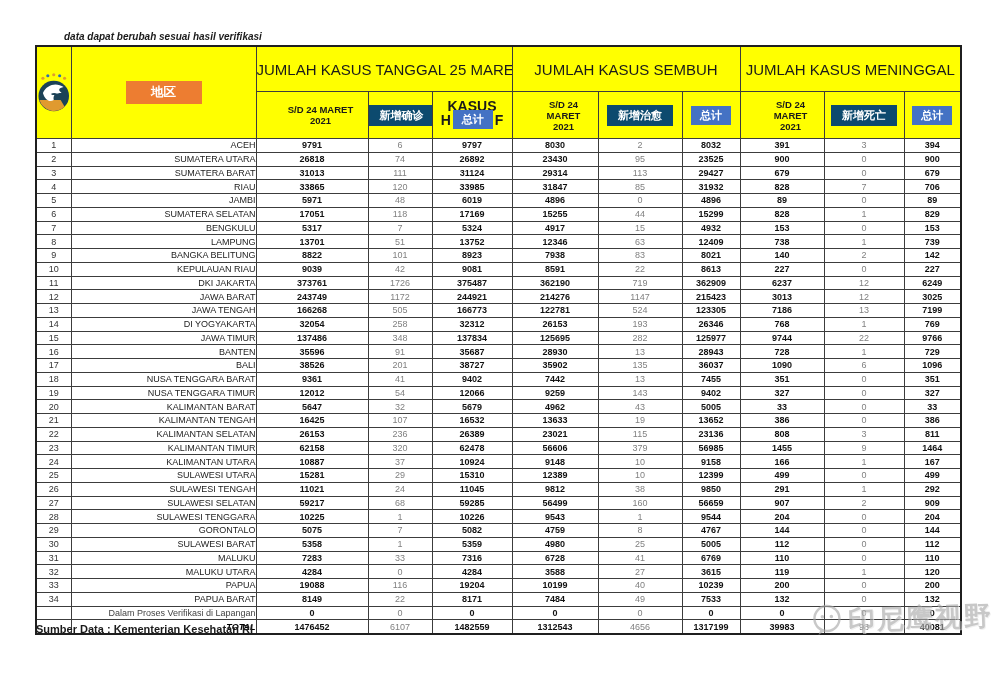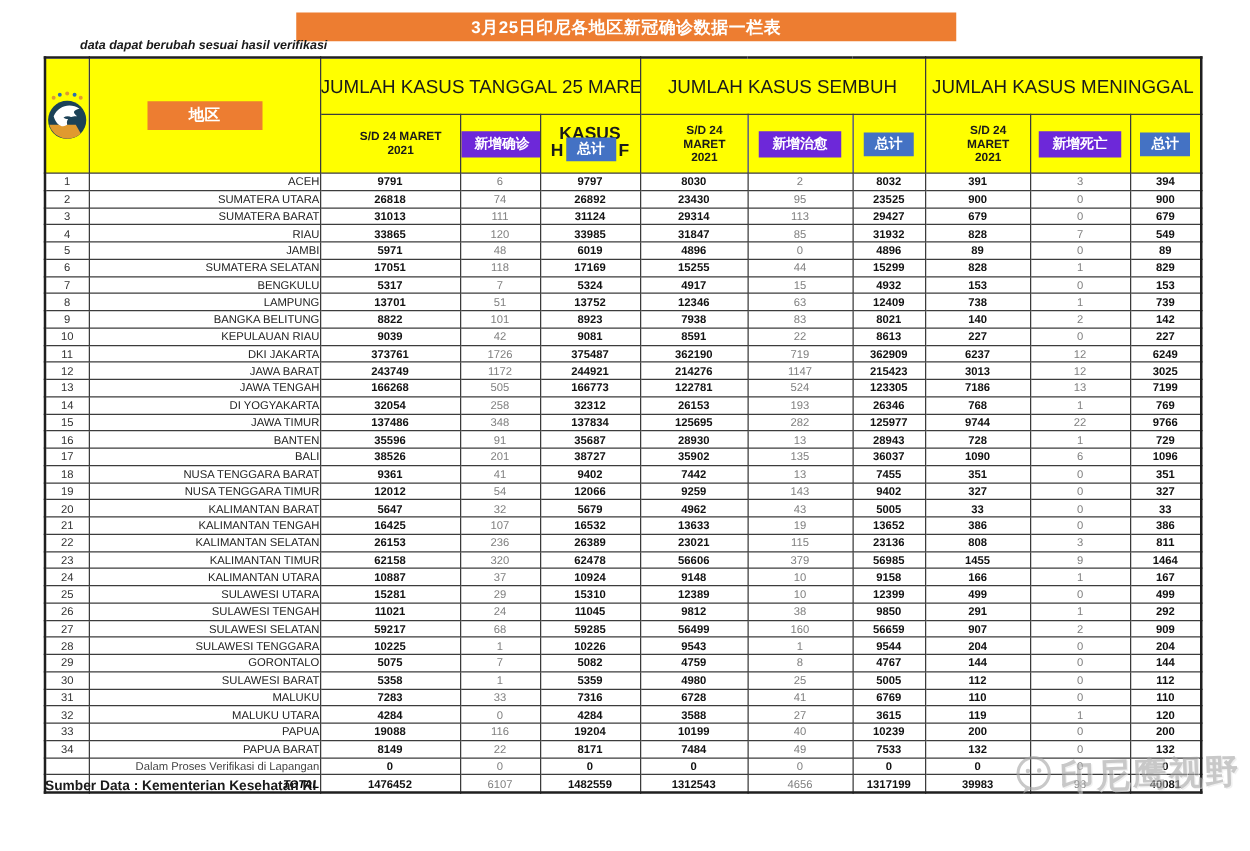--- a/index.html
+++ b/index.html
@@ -13,27 +13,27 @@
 
   
   table{position:absolute;left:35px;top:45px;width:925px;border-collapse:collapse;table-layout:fixed;
     border:2px solid #1f1f1f;}
   td,th{border:1px solid #3c3c3c;padding:0;overflow:hidden;white-space:nowrap;}
   thead td{background:#FFFF00;text-align:center;vertical-align:middle;}
   .grp-title{font-size:15px;font-weight:normal;color:#1a1a1a;height:44px;}
   .sub-row td{height:46px;}
   .sd-label{font-size:9.5px;font-weight:bold;color:#1a1a1a;line-height:11px;white-space:normal;padding:0 8px;margin-left:17px;}
   .badge{display:inline-block;color:#fff;font-weight:bold;font-size:11px;line-height:1;}
-  .badge.orange{background:#6d28d9;padding:5px 11px;}
+  .badge.orange{background:#0c4a6e;padding:5px 11px;}
   .badge.blue{background:#4472C4;padding:4px 9px;text-align:center;}
   .kasus{font-size:14px;font-weight:bold;color:#1a1a1a;line-height:10px;}
   .kasus-l2{display:flex;align-items:center;justify-content:center;gap:2px;margin-top:-1px;}
 
   .region-badge{display:inline-block;background:#ED7D31;color:#fff;font-weight:bold;font-size:12.5px;
-    padding:3px 0;width:92px;text-align:center;}
+    padding:3px 0;width:76px;text-align:center;}
 
   tbody td{height:12.75px;font-size:9px;line-height:10px;background:#fff;text-align:center;vertical-align:middle;}
   td.rowno{color:#333;}
   td.region{text-align:right;padding-left:4px;color:#222;font-weight:500;}
   td.key{font-weight:bold;color:#111;}
   td.new{color:#808080;font-weight:400;}
   tr.total-row td.region{font-weight:bold;color:#000;font-style:italic;}
   tr.verif-row td.region{color:#444;font-weight:400;}
 
   .footer{position:absolute;left:36px;top:623px;font-size:11px;font-weight:bold;color:#1a1a1a;}
@@ -44,21 +44,20 @@
   .watermark .wm-text{font-size:27px;font-weight:bold;color:#a8a8a8;letter-spacing:2px;
     text-shadow:1px 1px 0 #e8e8e8;}
 
   .logo-wrap{display:flex;align-items:center;justify-content:center;}
 </style>
 </head>
 <body>
 
 <div id="page">
 
-  <div class="banner">3月25日印尼各地区新冠确诊数据一栏表</div>
   <div class="note">data dapat berubah sesuai hasil verifikasi</div>
 
   <table>
     <colgroup>
       <col style="width:35px">
         <col style="width:185px">
       <col style="width:112px">
         <col style="width:64px">
         <col style="width:80px">
       <col style="width:86px">
@@ -161,21 +160,21 @@
           <td class="rowno">4</td>
           <td class="region">RIAU</td>
           <td class="key">33865</td>
           <td class="new">120</td>
           <td class="key">33985</td>
           <td class="key">31847</td>
           <td class="new">85</td>
           <td class="key">31932</td>
           <td class="key">828</td>
           <td class="new">7</td>
-          <td class="key">549</td>
+          <td class="key">706</td>
         </tr>
         <tr>
           <td class="rowno">5</td>
           <td class="region">JAMBI</td>
           <td class="key">5971</td>
           <td class="new">48</td>
           <td class="key">6019</td>
           <td class="key">4896</td>
           <td class="new">0</td>
           <td class="key">4896</td>

